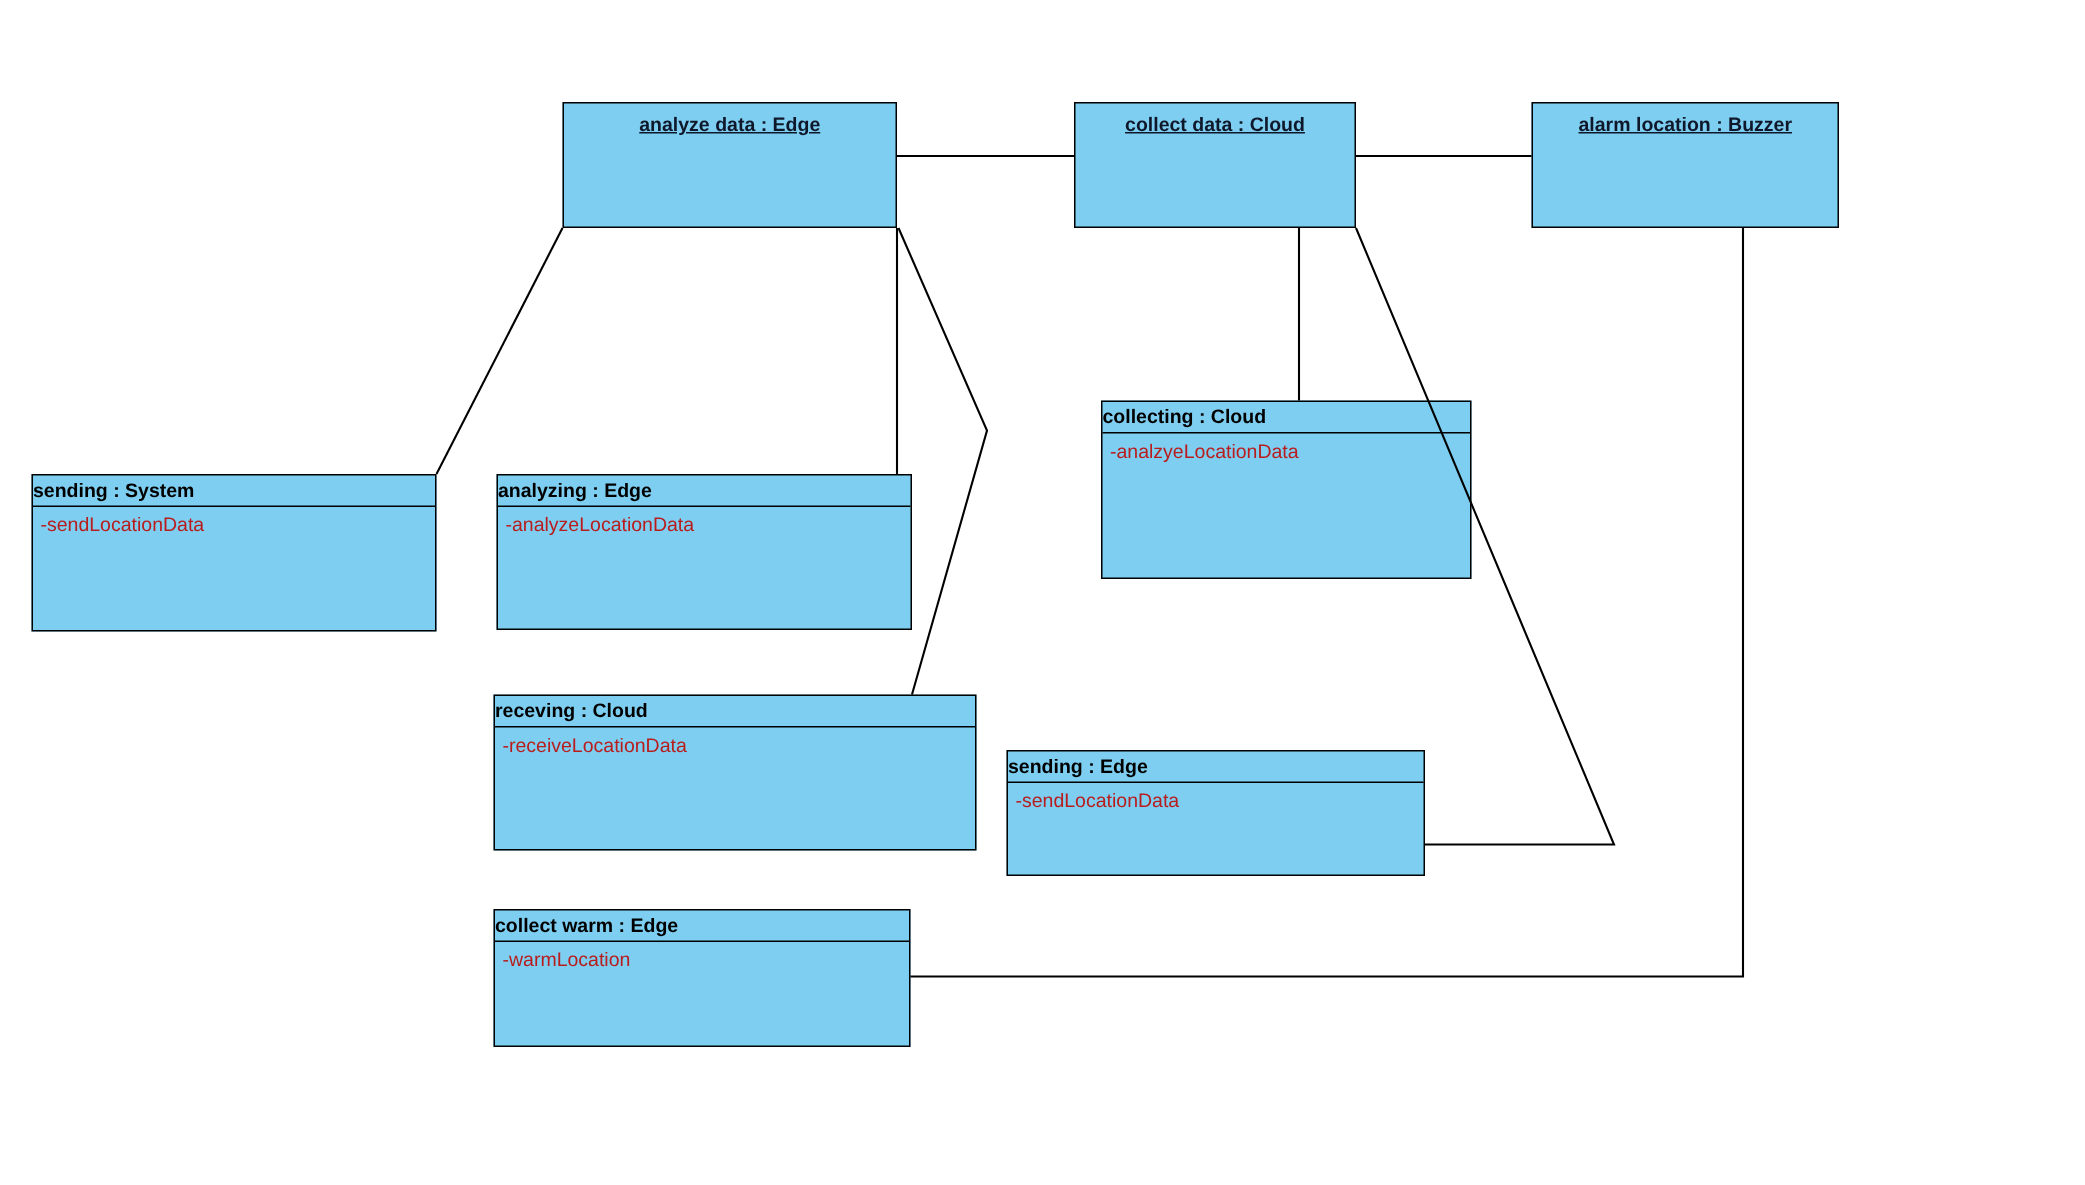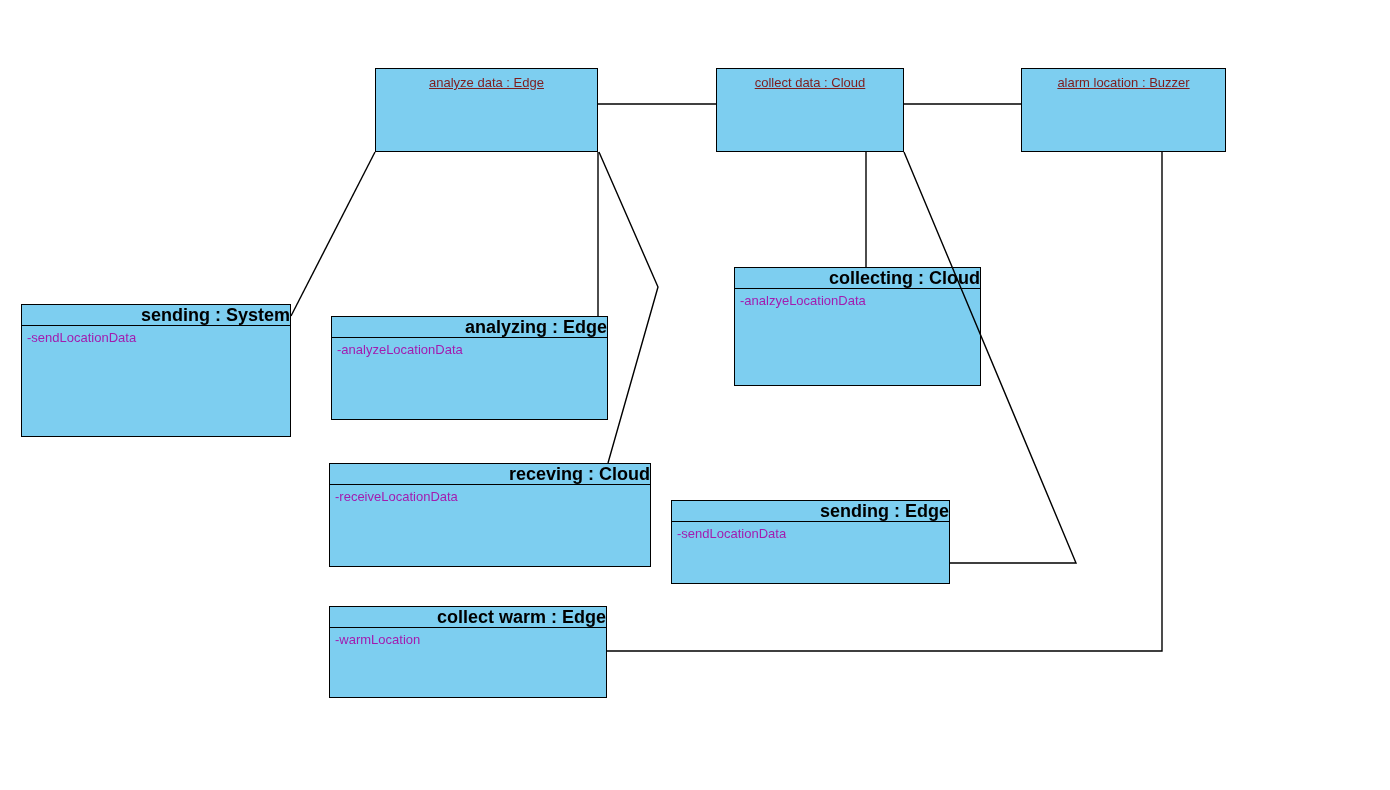--- a/index.html
+++ b/index.html
@@ -13,41 +13,41 @@
   .node{
     position:absolute;
     box-sizing:border-box;
     background:#7DCEF0;
     border:1.4px solid #000;
     z-index:1;
   }
   .obj-title{
     margin-top:6px;
     text-align:center;
-    font-weight:normal;
+    font-weight:bold;
     font-size:13px;
-    color:#7f1d1d;
+    color:#0f172a;
     text-decoration:underline;
     white-space:nowrap;
   }
   .cls-title{
     height:20px;
     line-height:20px;
-    text-align:right;
+    text-align:left;
     font-weight:bold;
-    font-size:18px;
+    font-size:13px;
     color:#000;
     border-bottom:1.4px solid #000;
     white-space:nowrap;
   }
   .cls-attr{
     display:block;
     padding:4px 5px 0 5px;
     font-size:13px;
-    color:#a21caf;
+    color:#b91c1c;
     white-space:nowrap;
   }
   .wires{
     position:absolute;
     left:0;top:0;
     width:1390px;height:790px;
     z-index:5;
     pointer-events:none;
   }
   .wires line,.wires polyline{
@@ -71,21 +71,21 @@
 
   <div class="node" style="left:716px;top:68px;width:188px;height:84px">
     <div class="obj-title">collect data : Cloud</div>
   </div>
 
   <div class="node" style="left:734px;top:267px;width:247px;height:119px">
     <div class="cls-title">collecting : Cloud</div>
     <span class="cls-attr">-analzyeLocationData</span>
   </div>
 
-  <div class="node" style="left:21px;top:304px;width:270px;height:133px">
+  <div class="node" style="left:21px;top:316px;width:270px;height:105px">
     <div class="cls-title">sending : System</div>
     <span class="cls-attr">-sendLocationData</span>
   </div>
 
   <div class="node" style="left:331px;top:316px;width:277px;height:104px">
     <div class="cls-title">analyzing : Edge</div>
     <span class="cls-attr">-analyzeLocationData</span>
   </div>
 
   <div class="node" style="left:329px;top:463px;width:322px;height:104px">

